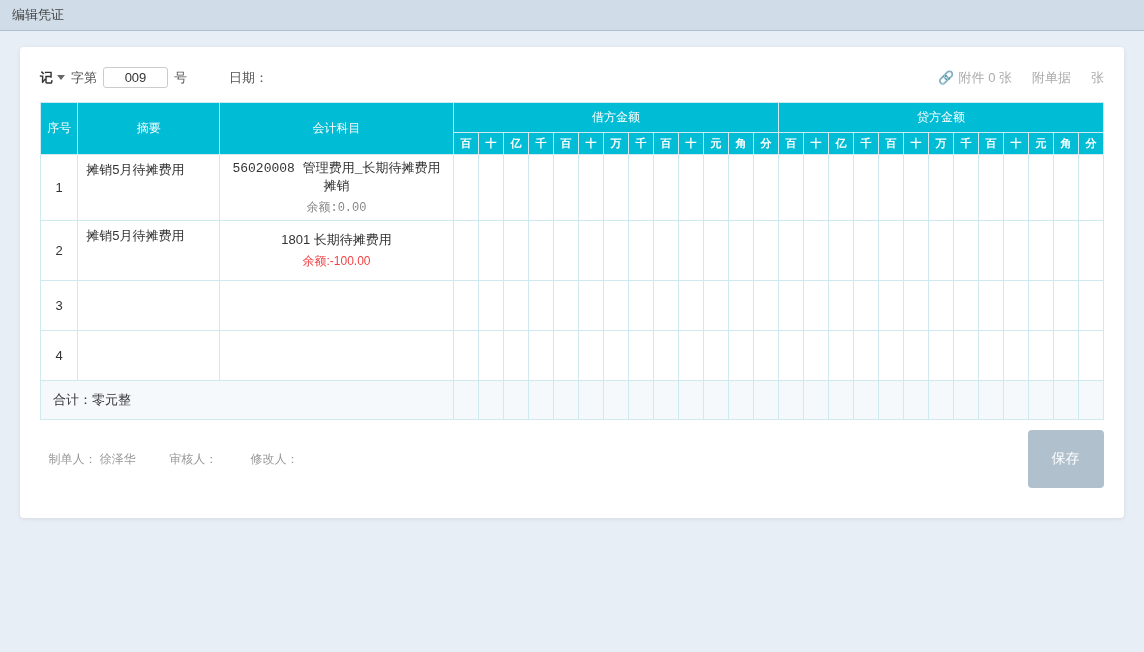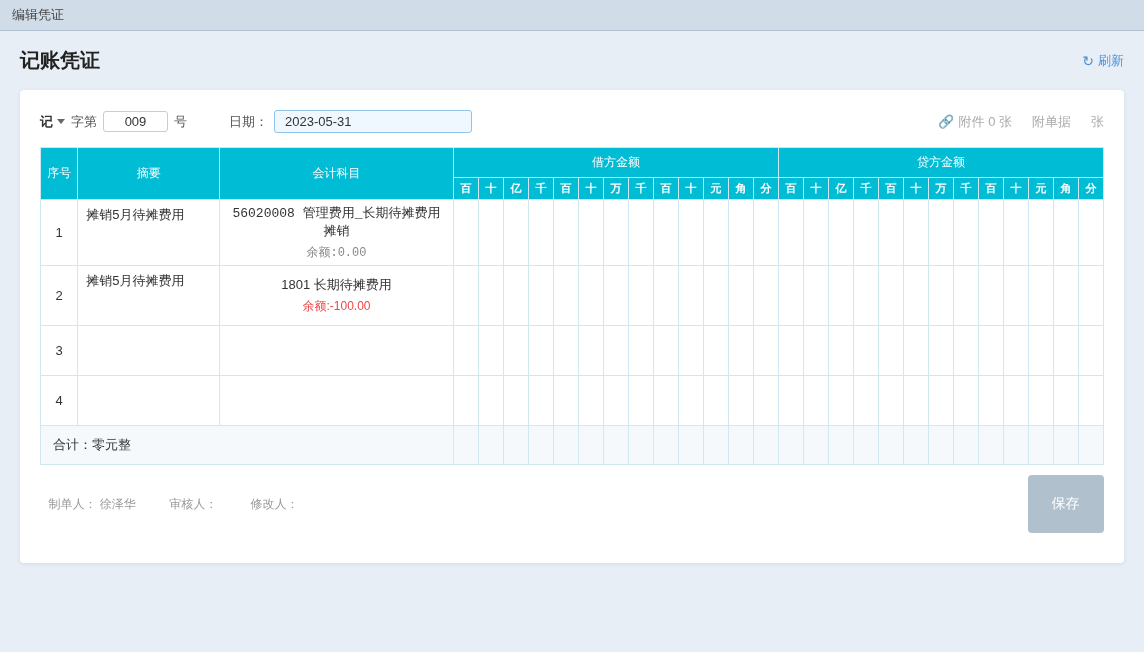--- a/index.html
+++ b/index.html
@@ -220,43 +220,35 @@
     }
   </style>
 </head>
 <body>
 
 <div class="title-bar">
   <span>编辑凭证</span>
 </div>
 
 <div class="page-wrapper">
-  <div class="page-header">
-    <h1 class="page-title">记账凭证</h1>
-    <button class="refresh-btn">
-      <span style="font-size:14px;">↻</span>
-      <span>刷新</span>
-    </button>
-  </div>
 
   <div class="card">
 
     <div class="form-row">
       <div class="form-group">
         <span class="type-select">
           <span class="type-val">记</span>
           <span class="arrow-down"></span>
         </span>
         <span class="zi-label">字第</span>
         <input class="zi-input" type="text" value="009" style="">
         <span class="hao-label">号</span>
       </div>
       <div class="form-group" style="margin-left:30px;">
         <span class="form-label">日期：</span>
-        <input class="date-input" type="text" value="2023-05-31" style="">
       </div>
       <div class="right-meta">
         <span class="attachment-link">
           <span style="font-size:13px;">🔗</span>
           <span>附件 0 张</span>
         </span>
         <span style="color:#aaa;cursor:pointer;">附单据</span>
         <span>张</span>
       </div>
     </div>

